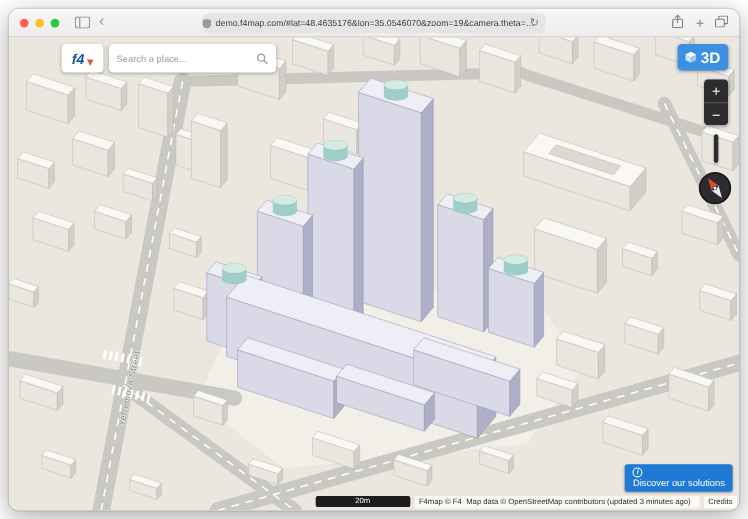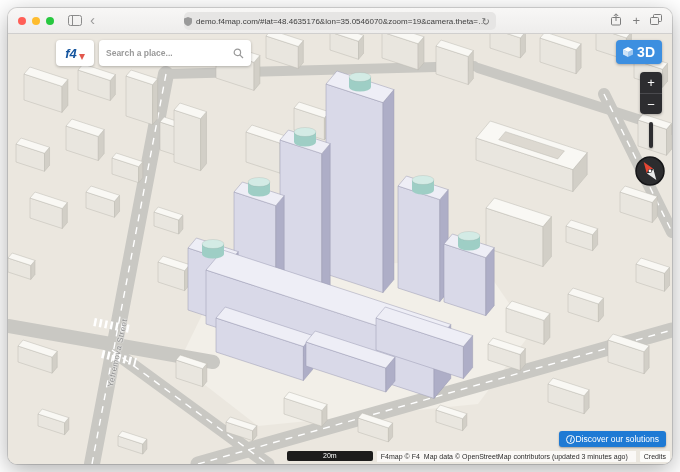--- a/index.html
+++ b/index.html
@@ -30,42 +30,42 @@
   #map-svg { position:absolute; inset:0; width:100%; height:100%; display:block; }
 
   .search-panel { position:absolute; left:40px; top:6px; display:flex; gap:5px; align-items:center;padding-left:8px; }
   .logo-chip { width:38px; height:26px; background:#fff; border-radius:4px; box-shadow:0 1px 3px rgba(0,0,0,.25);
                display:flex; align-items:center; justify-content:center; gap:2px; }
   .logo-f4 { color:#15559e; font-weight:bold; font-style:italic; font-size:13px; }
   .logo-pin { width:0; height:0; border-left:3px solid transparent; border-right:3px solid transparent;
               border-top:6px solid #e2574c; margin-top:7px; }
   .search-box { width:152px; height:26px; background:#fff; border-radius:4px; box-shadow:0 1px 3px rgba(0,0,0,.25);
                 display:flex; align-items:center; padding:0 7px; }
-  .search-box input { border:none; outline:none; flex:1; font-size:8.5px; color:#333; background:transparent; font-family:inherit;font-weight:bold; }
+  .search-box input { border:none; outline:none; flex:1; font-size:8.5px; color:#333; background:transparent; font-family:inherit; }
   .search-box input::placeholder { color:#9a9a9a; }
 
   .btn3d { position:absolute; top:6px; right:10px; background:#3d8fe0; border:none; color:#fff; font-size:14px;
            font-weight:bold; border-radius:4px; padding:4px 7px; display:flex; align-items:center; gap:4px;
            box-shadow:0 1px 3px rgba(0,0,0,.3); font-family:inherit; cursor:pointer; }
   .zoomctl { position:absolute; top:38px; right:10px; width:22px; border-radius:4px; overflow:hidden;
              box-shadow:0 1px 3px rgba(0,0,0,.3); }
   .zoomctl button { display:block; width:22px; height:21px; background:#2d2d30; color:#fff; border:none;
                     font-size:13px; line-height:1; font-family:inherit; cursor:pointer; }
   .zoomctl button + button { border-top:1px solid #4a4a4e; }
   .tilt { position:absolute; top:88px; right:19px; width:4px; height:26px; background:#2d2d30; border-radius:2px;
           box-shadow:0 1px 2px rgba(0,0,0,.3); }
   .compass { position:absolute; top:122px; right:7px; width:30px; height:30px; cursor:pointer; }
 
   .street-label { position:absolute; left:98px; top:352px; transform:rotate(-78deg); transform-origin:0 0;
                   font-size:8px; color:#8c8c8c; letter-spacing:.5px; white-space:nowrap;
                   text-shadow:0 0 2px #fff, 0 0 2px #fff; }
 
   .solutions { position:absolute; right:6px; bottom:17px; background:#1e7ad4; color:#fff; border:none;
-               border-radius:3px; font-size:8.5px; padding:3px 7px; display:flex; align-items:center; 
-               font-family:inherit; box-shadow:0 1px 2px rgba(0,0,0,.3); cursor:pointer; }
+               border-radius:3px; font-size:8.5px; padding:3px 7px; display:flex; align-items:flex-start; 
+               font-family:inherit; box-shadow:0 1px 2px rgba(0,0,0,.3); cursor:pointer;flex-direction:column; }
   .ic-circle { width:9px; height:9px; border:1px solid #fff; border-radius:50%; font-size:6.5px; line-height:7px;
                text-align:center; display:inline-block; font-weight:bold; font-style:italic; flex:0 0 auto; }
 
   .bottom-bar { position:absolute; right:2px; bottom:2px; display:flex; align-items:center; gap:4px; height:12px; }
   .scale { background:#1c1c1c; color:#fff; font-size:7px; width:86px; height:10px; line-height:10px;
            text-align:center; border-radius:2px; }
   .attrib { background:rgba(255,255,255,.72); font-size:7px; color:#2b2b2b; padding:0 4px; height:11px;
             line-height:11px; white-space:nowrap; }
   .attrib span { margin-right:4px; }
   .credits { background:rgba(255,255,255,.85); font-size:7px; color:#2b2b2b; padding:0 4px; height:11px;

